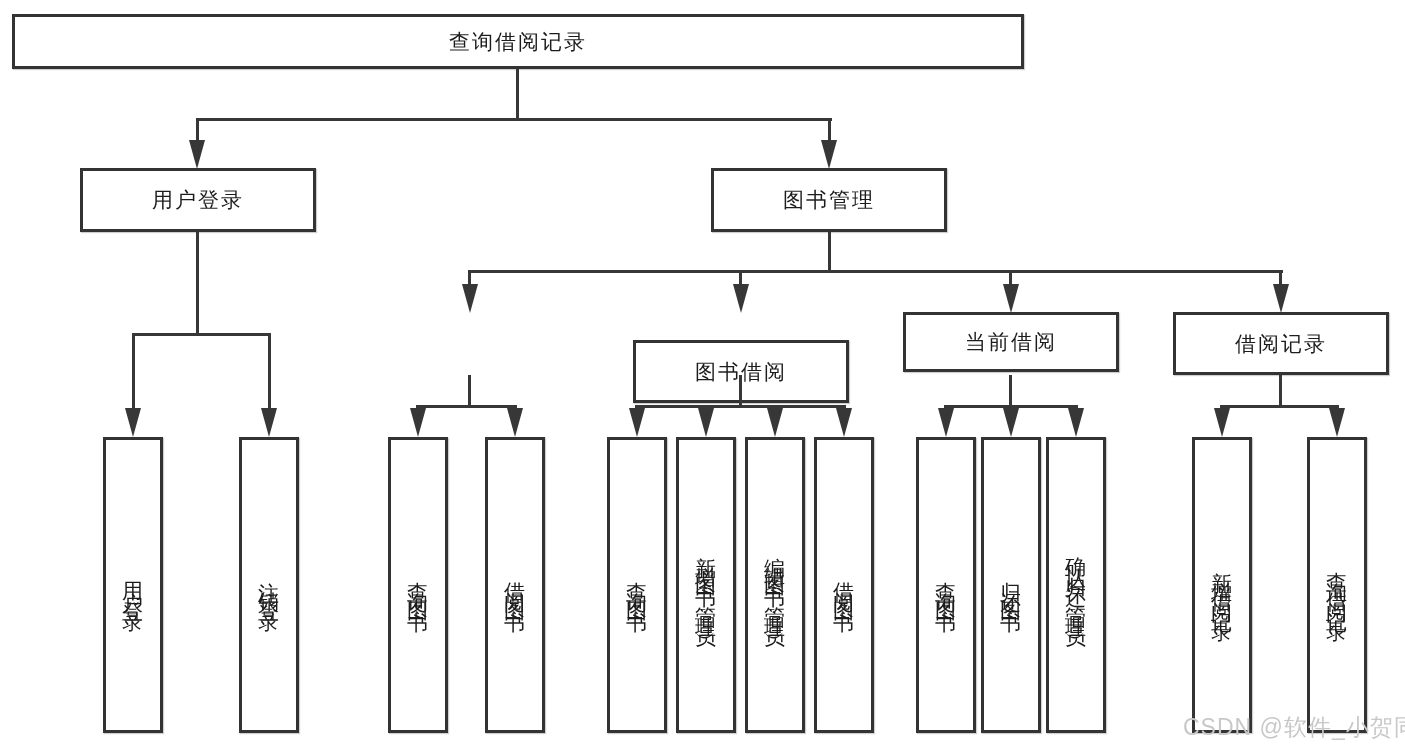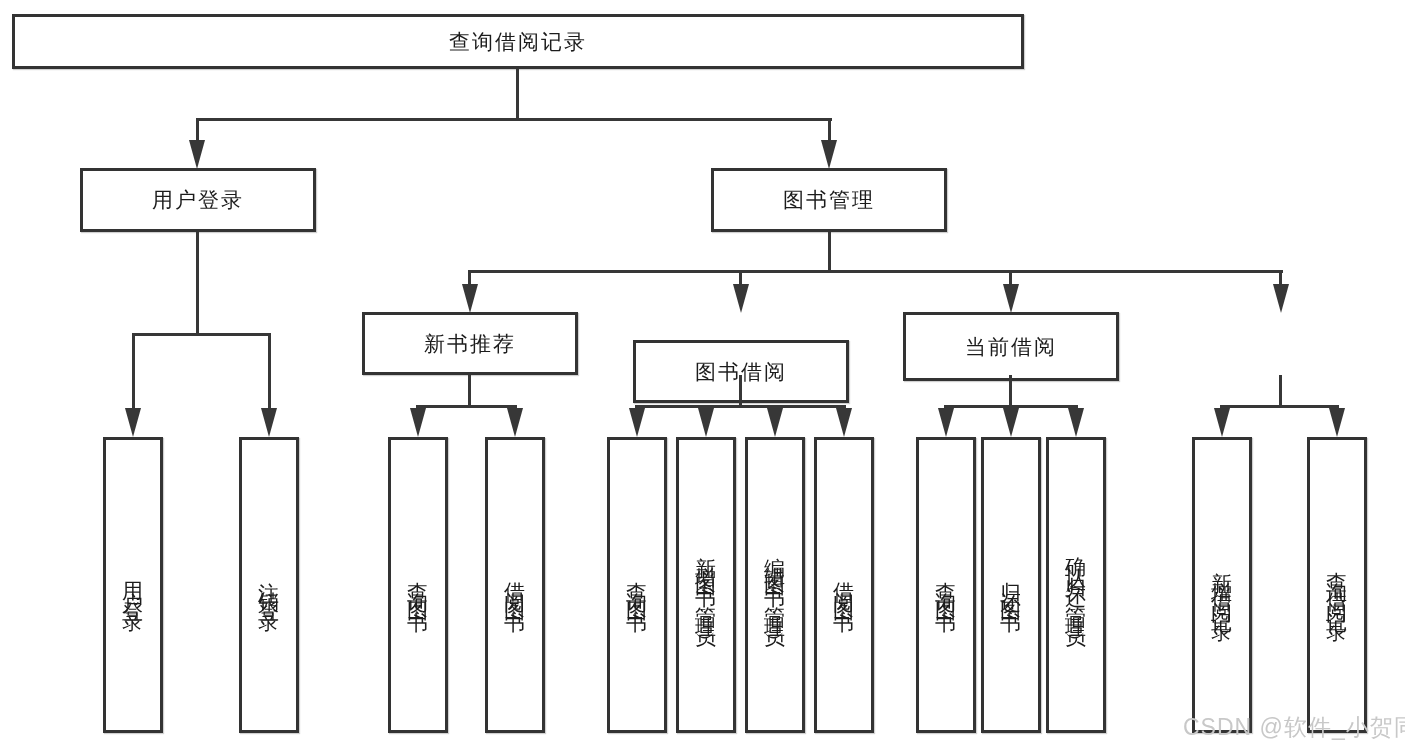--- a/index.html
+++ b/index.html
@@ -97,28 +97,28 @@
   <div class="line" style="left:468px;top:270px;width:815px;height:3px;"></div>
   <div class="line" style="left:468px;top:273px;width:3px;height:13px;"></div>
   <div class="ahead" style="left:462px;top:284px;"></div>
   <div class="line" style="left:739px;top:273px;width:3px;height:13px;"></div>
   <div class="ahead" style="left:733px;top:284px;"></div>
   <div class="line" style="left:1009px;top:273px;width:3px;height:13px;"></div>
   <div class="ahead" style="left:1003px;top:284px;"></div>
   <div class="line" style="left:1279px;top:273px;width:3px;height:13px;"></div>
   <div class="ahead" style="left:1273px;top:284px;"></div>
 
-  <div class="box" style="left:362px;top:312px;width:216px;height:63px;">
-    <span class="hlabel">新书推荐</span>
-  </div>
   <div class="box" style="left:633px;top:312px;width:216px;height:63px;margin-top:28px;">
     <span class="hlabel">图书借阅</span>
   </div>
-  <div class="box" style="left:903px;top:312px;width:216px;height:69px;">
+  <div class="box" style="left:903px;top:312px;width:216px;height:60px;">
     <span class="hlabel">当前借阅</span>
+  </div>
+  <div class="box" style="left:1173px;top:312px;width:216px;height:63px;">
+    <span class="hlabel">借阅记录</span>
   </div>
 
   <div class="line" style="left:468px;top:375px;width:3px;height:33px;"></div>
   <div class="line" style="left:416px;top:405px;width:101px;height:3px;"></div>
   <div class="line" style="left:739px;top:375px;width:3px;height:33px;"></div>
   <div class="line" style="left:635px;top:405px;width:211px;height:3px;"></div>
   <div class="line" style="left:1009px;top:375px;width:3px;height:33px;"></div>
   <div class="line" style="left:944px;top:405px;width:134px;height:3px;"></div>
   <div class="line" style="left:1279px;top:375px;width:3px;height:33px;"></div>
   <div class="line" style="left:1220px;top:405px;width:119px;height:3px;"></div>

